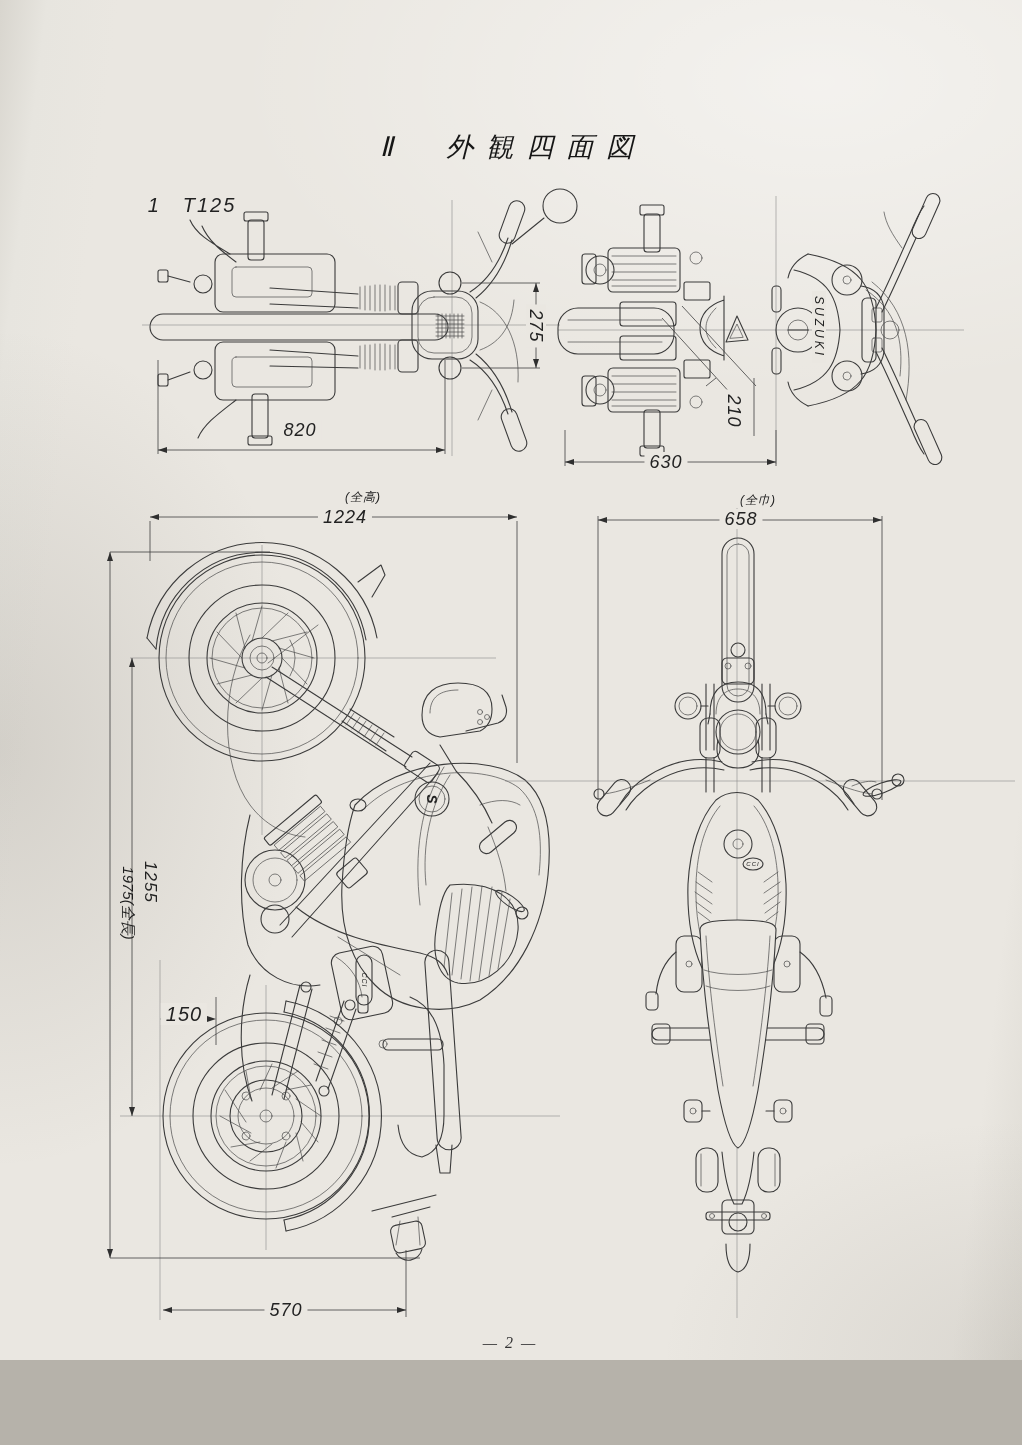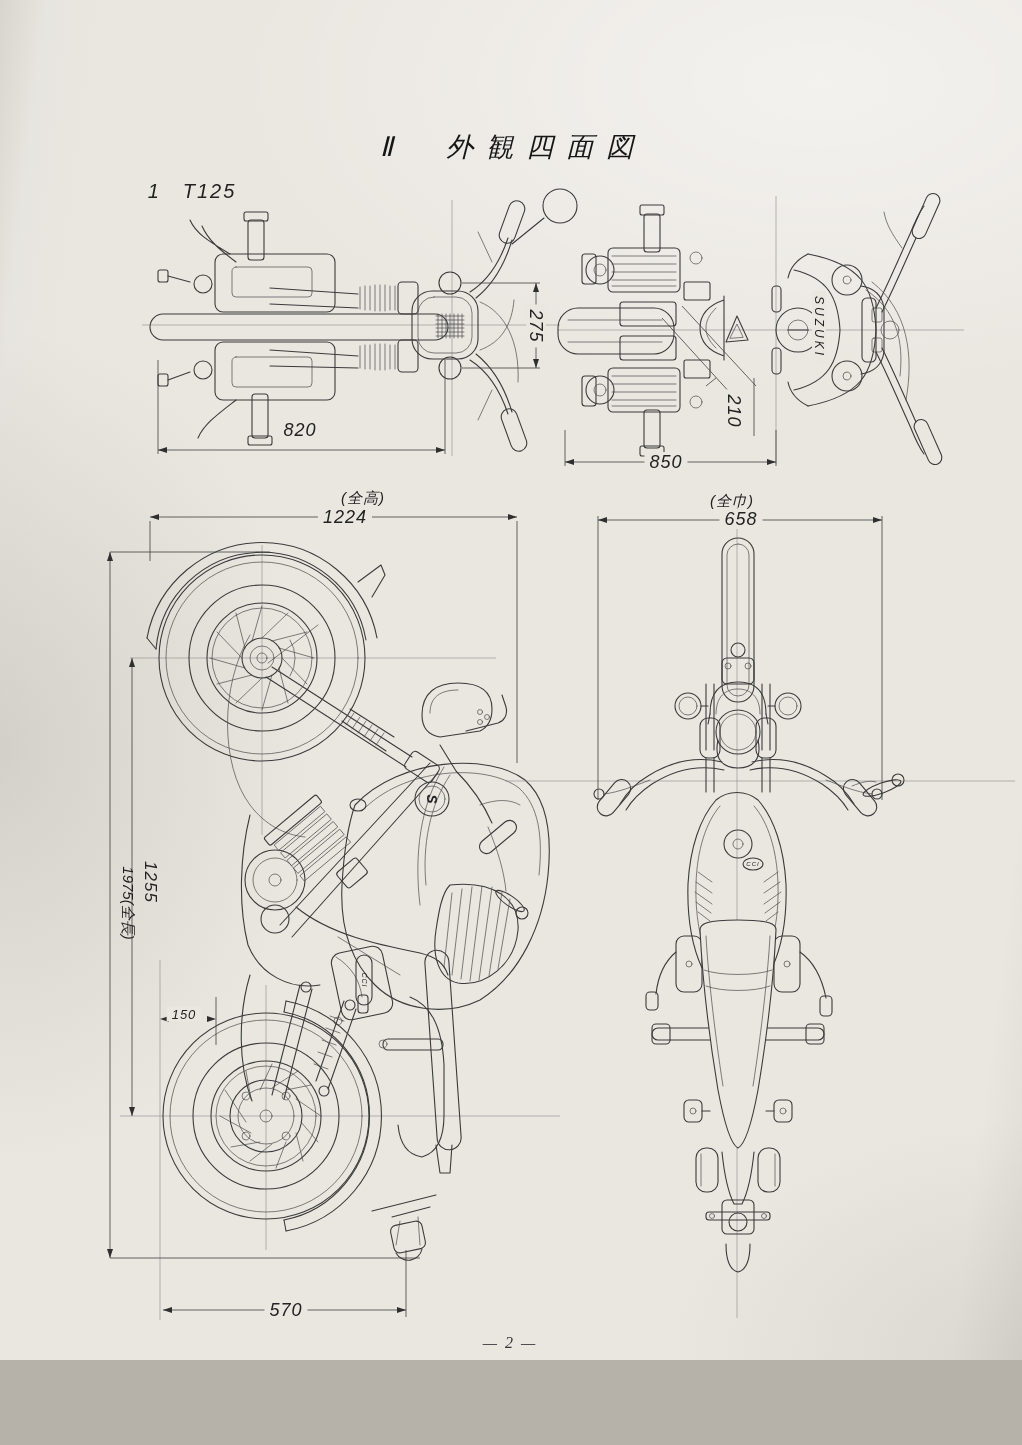--- a/index.html
+++ b/index.html
@@ -12,21 +12,21 @@
       radial-gradient(ellipse 600px 400px at 100% 100%, rgba(120,115,105,.14), transparent 60%),
       linear-gradient(97deg,#d8d5ce 0%, #e7e5df 4%, #eae7e1 10%, #eae7e1 94%, #dedbd4 100%);
     font-style: italic;
   }
   .lbl{position:absolute;color:#1e1e1e;white-space:nowrap;transform:translate(-50%,-50%);line-height:1;}
   .rot{transform:translate(-50%,-50%) rotate(90deg);}
   .mask{background:#eae7e1;padding:1px 5px;}
   .title{font-size:27px;letter-spacing:13px;color:#161616;font-weight:500;}
   .model{font-size:20px;letter-spacing:2px;color:#222;}
   .dim{font-size:18px;letter-spacing:1px;color:#222;}
-  .note{font-size:15px;letter-spacing:1px;color:#222;}
+  .note{font-size:12px;letter-spacing:1px;color:#222;}
   .pageno{font-family:"Liberation Serif",serif;font-size:16px;color:#333;letter-spacing:2px;}
   .brand{font-size:12px;letter-spacing:3px;color:#222;}
   .logo-s{font-size:14px;font-weight:bold;color:#222;}
   .badge{font-size:7px;letter-spacing:1px;color:#222;}
   svg{position:absolute;overflow:visible;}
   .ln{stroke:#3b3b3b;stroke-width:1.1;fill:none;stroke-linecap:round;stroke-linejoin:round;}
   .lt{stroke:#4a4a4a;stroke-width:.7;fill:none;stroke-linecap:round;}
   .cl{stroke:#8c8c8c;stroke-width:.6;fill:none;}
   .dl{stroke:#3f3f3f;stroke-width:.8;fill:none;}
   .ar{fill:#2f2f2f;stroke:none;}
@@ -472,35 +472,35 @@
       <path class="ln" d="M226,744 C226,760 230,770 238,772 C246,770 250,760 250,744"></path>
     </g>
     <g>
       <path class="dl" d="M98,16 V300 M382,16 V300 M98,20 H382"></path>
       <path class="ar" d="M98,20 l9,-3 v6 z"></path>
         <path class="ar" d="M382,20 l-9,-3 v6 z"></path>
     </g>
   </svg>
 
   <span class="lbl title" style="left:513px;top:147px">Ⅱ　外観四面図</span>
-  <span class="lbl model" style="left:192px;top:191px">1　T125</span>
+  <span class="lbl model" style="left:192px;top:205px">1　T125</span>
 
   <span class="lbl dim mask" style="left:300px;top:430px">820</span>
   <span class="lbl dim mask rot" style="left:536px;top:326px">275</span>
-  <span class="lbl dim mask" style="left:666px;top:462px">850</span>
+  <span class="lbl dim mask" style="left:666px;top:462px">630</span>
   <span class="lbl dim mask rot" style="left:734px;top:411px">210</span>
 
   <span class="lbl note" style="left:363px;top:497px">(全高)</span>
   <span class="lbl dim mask" style="left:345px;top:517px">1224</span>
-  <span class="lbl note" style="left:732px;top:500px">(全巾)</span>
+  <span class="lbl note" style="left:758px;top:500px">(全巾)</span>
   <span class="lbl dim mask" style="left:741px;top:519px">658</span>
 
   <span class="lbl dim rot" style="left:150px;top:882px;font-size:17px">1255</span>
   <span class="lbl rot" style="left:128px;top:903px;font-size:15px">1975(全長)</span>
-  <span class="lbl dim mask" style="left:184px;top:1014px;font-size:13px">150</span>
+  <span class="lbl dim mask" style="left:184px;top:1014px;font-size:20px">150</span>
   <span class="lbl dim mask" style="left:286px;top:1310px">570</span>
 
   <span class="lbl brand mask rot" style="left:819px;top:327px">SUZUKI</span>
   <span class="lbl logo-s rot" style="left:432px;top:799px">S</span>
   <span class="lbl badge rot" style="left:364px;top:980px">CCI</span>
   <span class="lbl badge" style="left:753px;top:864px;font-size:6px">CCI</span>
 
   <span class="lbl pageno" style="left:510px;top:1343px">— 2 —</span>
 </div>
 

